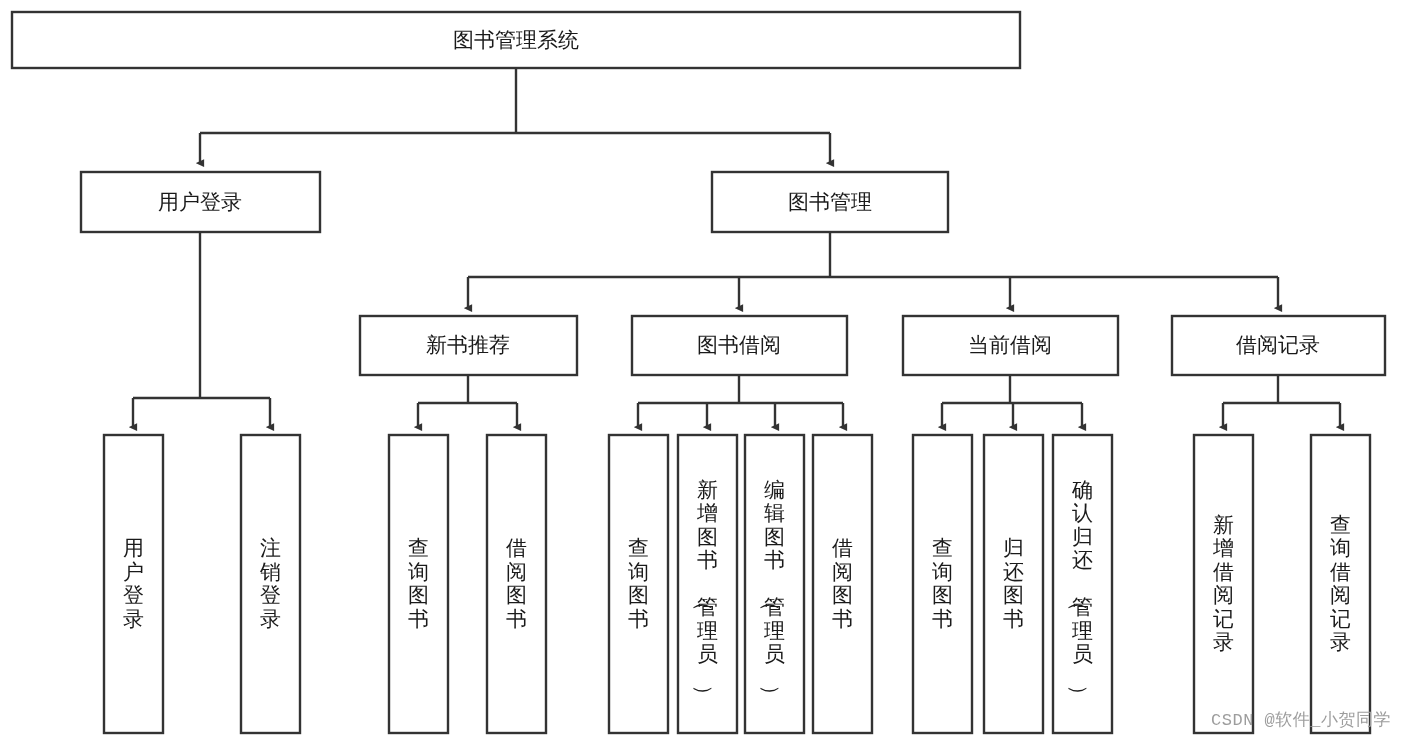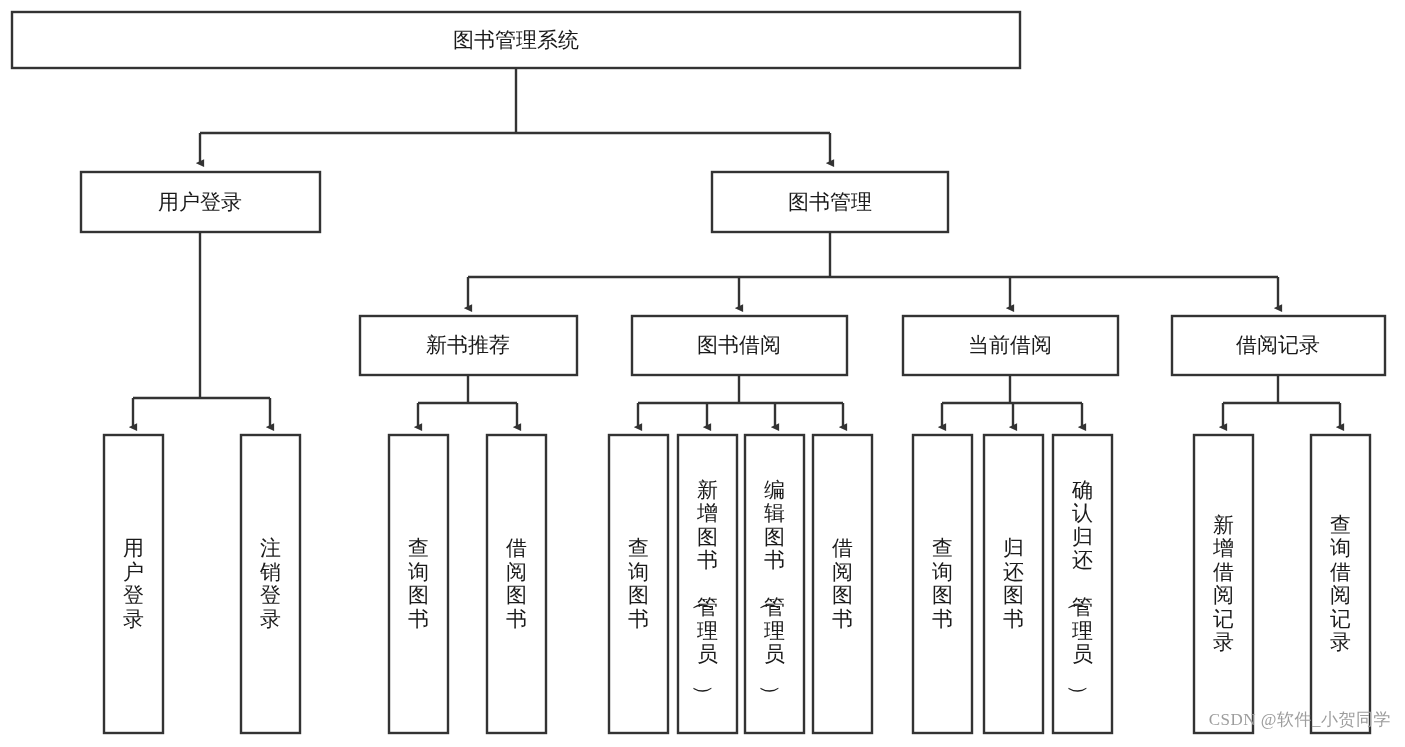--- a/index.html
+++ b/index.html
@@ -45,21 +45,21 @@
   }
   .edge-line {
     stroke: #333333;
     stroke-width: 2.4;
     fill: none;
   }
   .watermark-text {
     position: absolute;
     right: 14px;
     bottom: 6px;
-    font-family: Liberation Serif, serif;
+    font-family: Liberation Mono, monospace;
     font-size: 17px;
     color: #9d9d9d;
     letter-spacing: 0.5px;
     white-space: nowrap;
     user-select: none;
   }
 </style>
 </head>
 <body>
 

